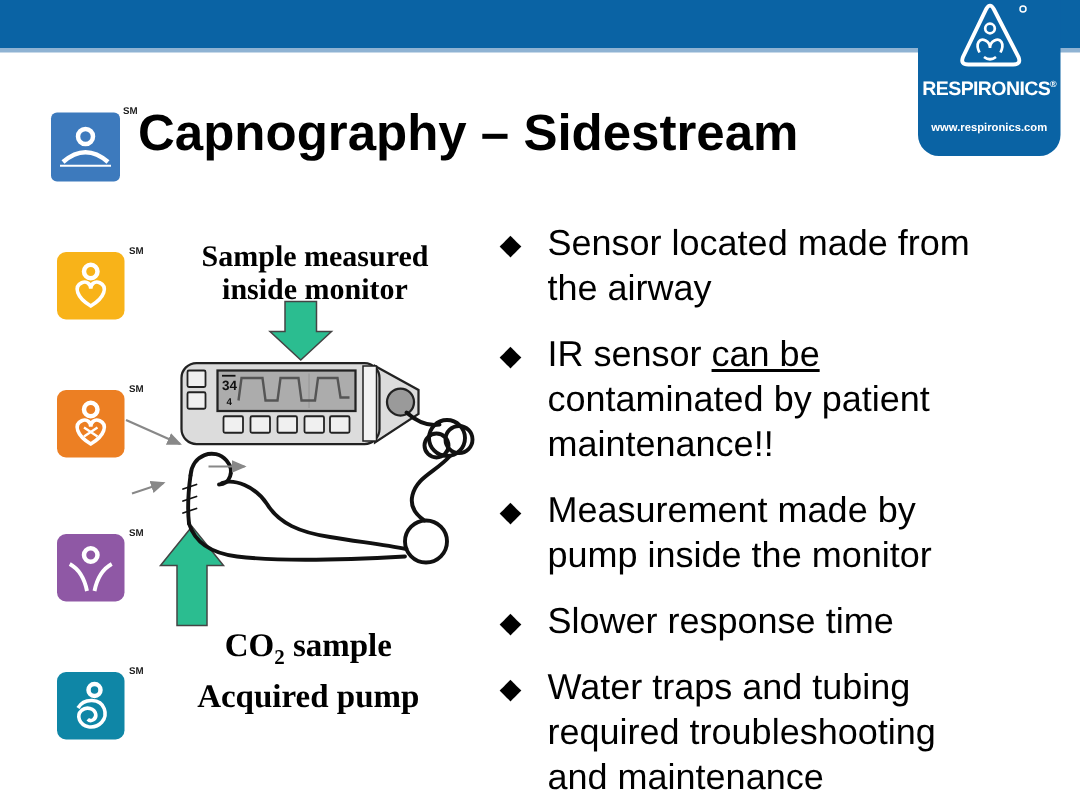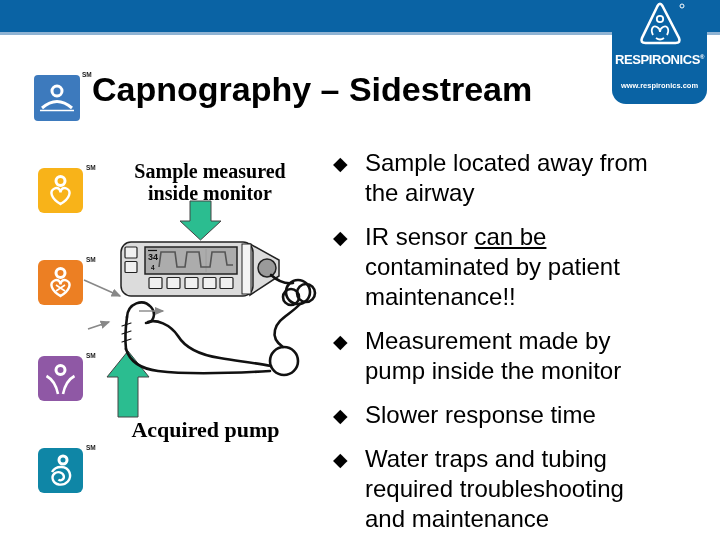--- a/index.html
+++ b/index.html
@@ -109,20 +109,21 @@
       <path d="M14,24 C18,17 29,17.5 31.5,24.5 C34,31.5 28,37.5 21,36.5 C15,35.5 12.5,29 16.5,25.5 C19.5,23 25,24 25.8,28 C26.5,31.5 22.5,33.5 20.5,31.5" fill="none" stroke="#ffffff" stroke-width="2.4"></path>
     </svg>
     <span class="sm">SM</span>
   </div>
 
   <div class="label-top">
     <div>Sample measured</div>
     <div>inside monitor</div>
   </div>
   <div class="label-bottom">
+    <div><span>CO</span><sub>2</sub><span> sample</span></div>
     <div>Acquired pump</div>
   </div>
 
   <svg class="diagram" viewBox="0 0 720 540">
     <defs>
       <marker id="gah" markerWidth="8" markerHeight="8" refX="6" refY="3" orient="auto">
         <path d="M0,0 L7,3 L0,6 Z" fill="#888"></path>
       </marker>
     </defs>
 
@@ -164,21 +165,21 @@
     <g stroke="#888" stroke-width="1.4" fill="none">
       <line x1="84" y1="280" x2="120" y2="296" marker-end="url(#gah)"></line>
       <line x1="88" y1="329" x2="109" y2="322" marker-end="url(#gah)"></line>
       <line x1="139" y1="311" x2="163" y2="311" marker-end="url(#gah)"></line>
     </g>
   </svg>
 
   <div class="bullets">
       <div class="bullet">
         <span class="diamond">◆</span>
-        <span class="btext"><span>Sample located away from the airway</span></span>
+        <span class="btext"><span>Sensor located made from the airway</span></span>
       </div>
       <div class="bullet">
         <span class="diamond">◆</span>
         <span class="btext"><span>IR sensor </span><span class="u">can be</span><span> contaminated by patient maintenance!!</span></span>
       </div>
       <div class="bullet">
         <span class="diamond">◆</span>
         <span class="btext"><span>Measurement made by pump inside the monitor</span></span>
       </div>
       <div class="bullet">

